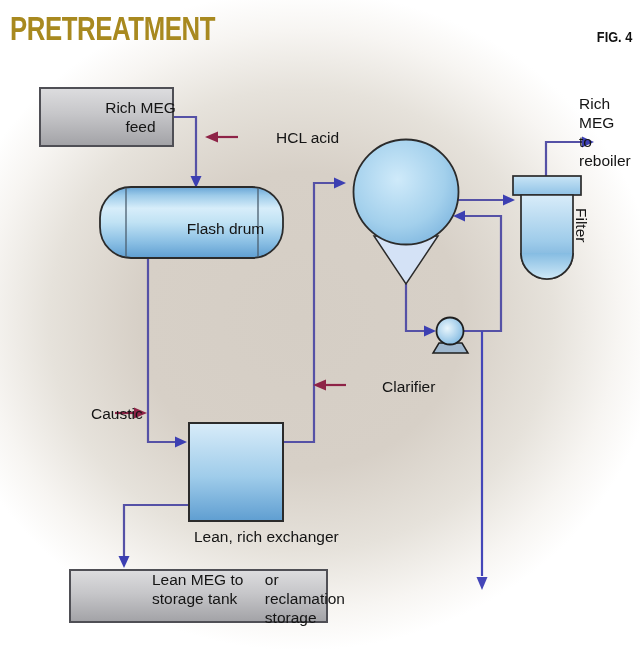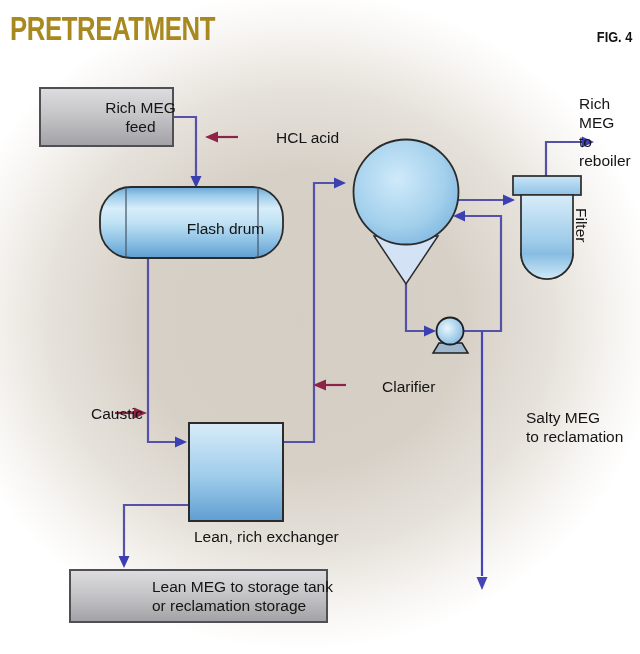--- a/index.html
+++ b/index.html
@@ -38,21 +38,21 @@
     writing-mode:vertical-rl;text-orientation:mixed;
   }
   .hcl-lbl{left:242px;top:128px;}
   .caustic-lbl{left:57px;top:404px;text-align:right;}
   .carbonate-lbl{left:348px;top:377px;}
   .reboiler-lbl{left:545px;top:94px;}
   .salty-lbl{left:492px;top:408px;}
   .exchanger-caption{left:160px;top:527px;}
   .output-box-lbl{
     left:70px;top:570px;width:257px;height:52px;
-    display:flex;flex-direction:column;justify-content:center;
+    display:flex;flex-direction:row;justify-content:center;
     padding-left:48px;box-sizing:border-box;text-align:left;
   }
 </style>
 </head>
 <body>
 
 <div id="stage">
 
   <svg width="640" height="654" viewBox="0 0 640 654">
     <defs>
@@ -161,16 +161,14 @@
   <div class="output-box-lbl lbl">
     <span>Lean MEG to storage tank</span>
     <span>or reclamation storage</span>
   </div>
 
   <div class="lbl hcl-lbl">HCL acid</div>
   <div class="lbl caustic-lbl">Caustic</div>
   <div class="lbl carbonate-lbl">Clarifier</div>
   <div class="lbl reboiler-lbl">Rich MEG
 to reboiler</div>
-  <div class="lbl salty-lbl">Salty MEG
-to reclamation</div>
 
 </div>
 
 </body></html>

